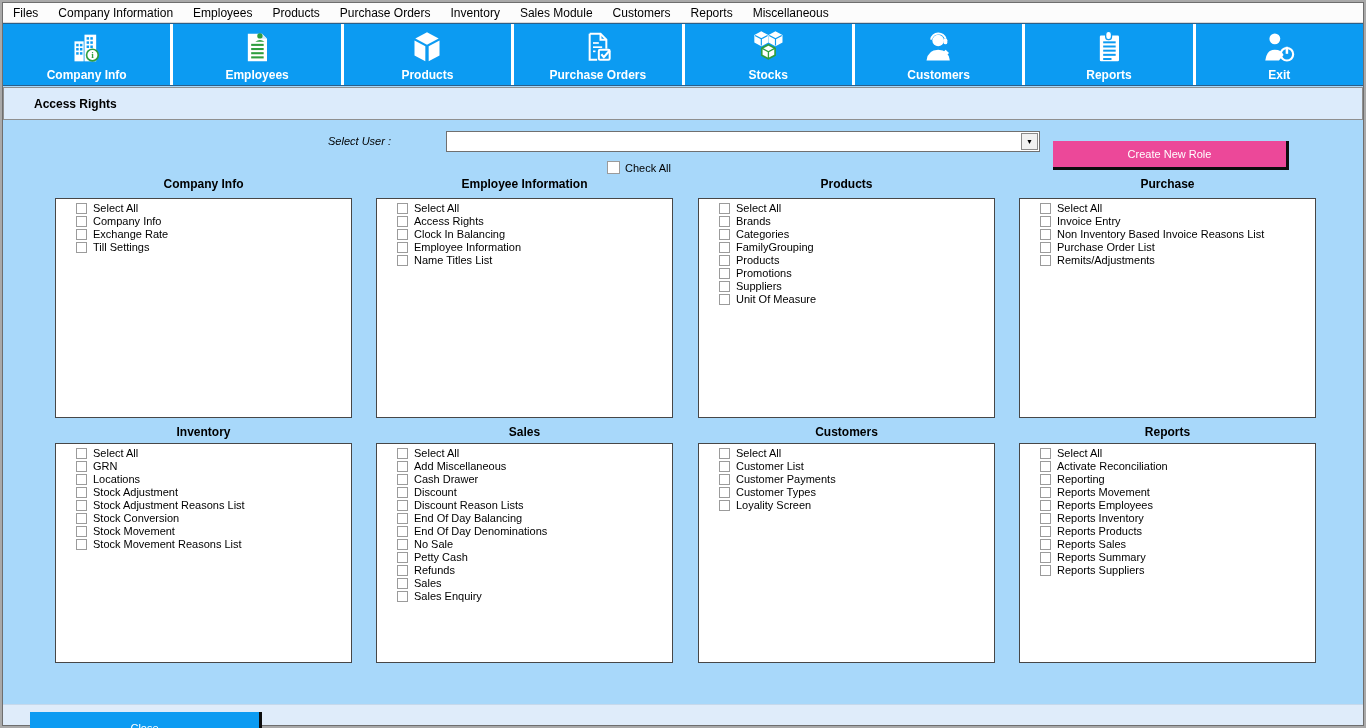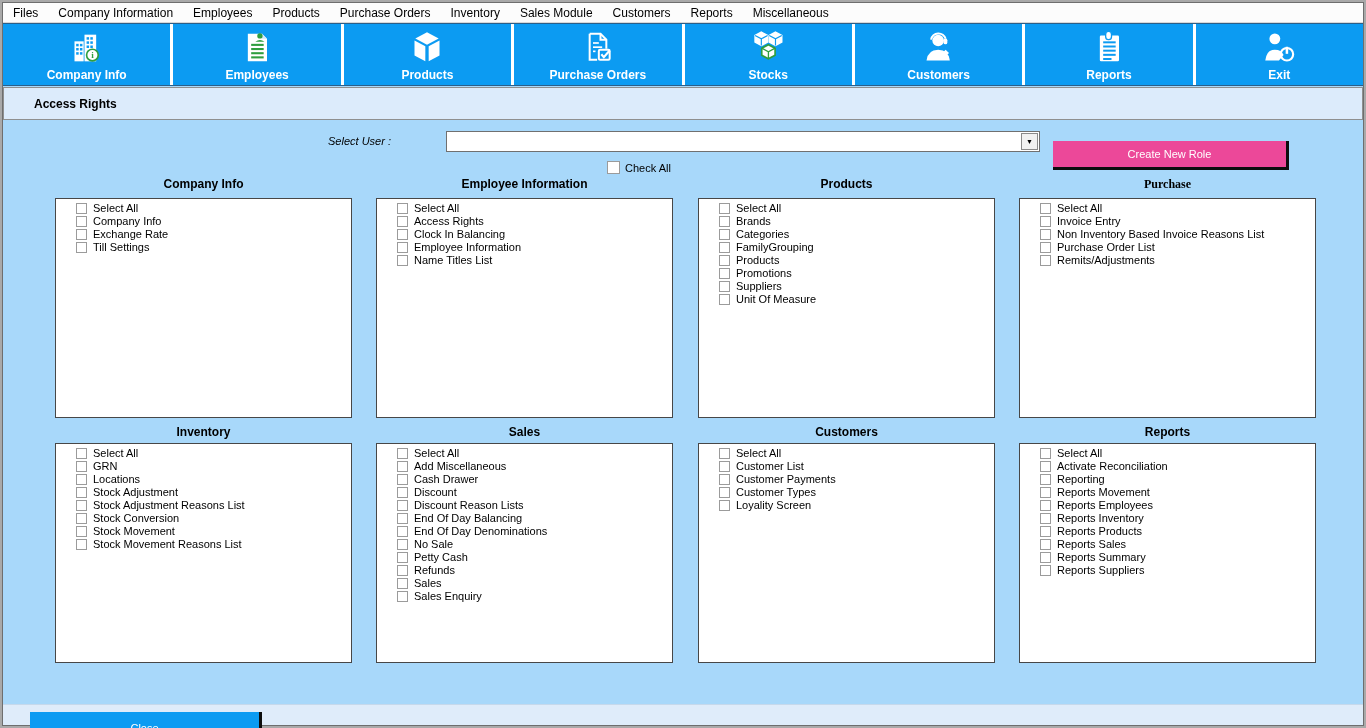--- a/index.html
+++ b/index.html
@@ -290,21 +290,21 @@
           </label>
           <label class="cb-row">
             <span class="cb"></span>
             <span class="cb-label">Suppliers</span>
           </label>
           <label class="cb-row">
             <span class="cb"></span>
             <span class="cb-label">Unit Of Measure</span>
           </label>
         </div>
-        <div class="group-title" style="left: 1016px; top: 57px; font-family: Liberation Serif, serif;">Purchase</div>
+        <div class="group-title" style="left: 1016px; top: 57px;">Purchase</div>
         <div class="group-box" style="left: 1016px; top: 78px;">
           <label class="cb-row">
             <span class="cb"></span>
             <span class="cb-label">Select All</span>
           </label>
           <label class="cb-row">
             <span class="cb"></span>
             <span class="cb-label">Invoice Entry</span>
           </label>
           <label class="cb-row">

